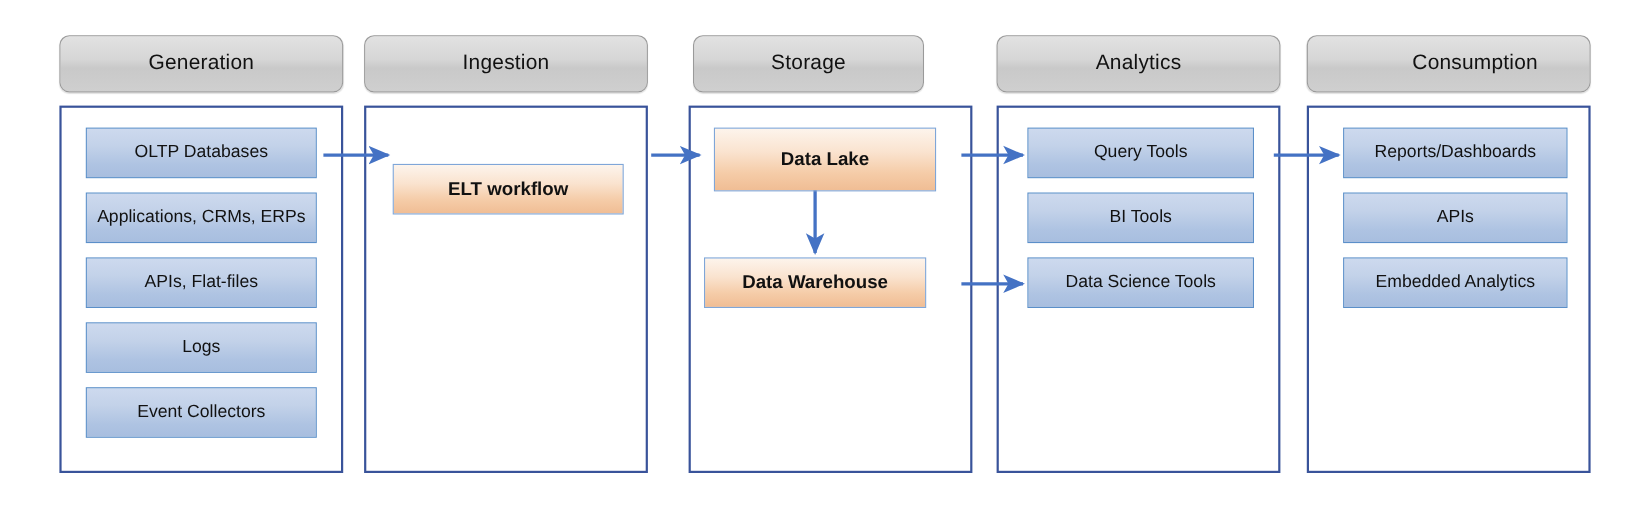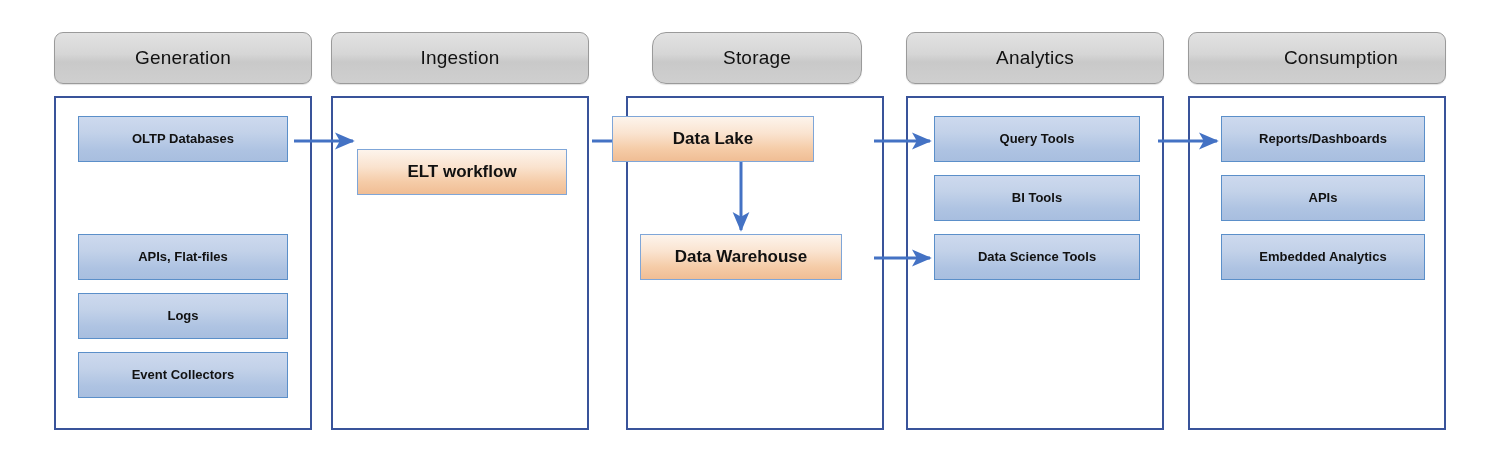--- a/index.html
+++ b/index.html
@@ -59,22 +59,22 @@
     display: flex;
     align-items: center;
     justify-content: center;
     text-align: center;
     line-height: 1.18;
   }
   .node-blue {
     border: 1px solid #5b8fc9;
     background: linear-gradient(180deg, #cdd9ee 0%, #c3d2e9 35%, #aec3e2 75%, #a8bedf 100%);
     color: #111111;
-    font-size: 13px;
-    font-weight: bold;
+    font-size: 16px;
+    font-weight: normal;
   }
   .node-orange {
     border: 1px solid #7fa6d8;
     background: linear-gradient(180deg, #fdf4ec 0%, #fae3cf 38%, #f5cca8 72%, #f0bd94 100%);
     color: #111111;
     font-size: 17px;
     font-weight: bold;
   }
   .node-label { display: block; padding: 0 6px; }
 
@@ -91,21 +91,21 @@
 <body>
 
 <div id="diagram">
 
   <div class="col-header" style="left:54px; top:32px; width:258px;">
     <span class="col-header-label">Generation</span>
   </div>
   <div class="col-header" style="left:331px; top:32px; width:258px;">
     <span class="col-header-label">Ingestion</span>
   </div>
-  <div class="col-header" style="left:652px; top:32px; width:210px;border-radius:14px;">
+  <div class="col-header" style="left:630px; top:32px; width:210px;">
     <span class="col-header-label">Storage</span>
   </div>
   <div class="col-header" style="left:906px; top:32px; width:258px;">
     <span class="col-header-label">Analytics</span>
   </div>
   <div class="col-header" style="left:1188px; top:32px; width:258px;padding-left:48px;">
     <span class="col-header-label">Consumption</span>
   </div>
 
   <div class="col-frame" style="left:54px;   width:258px;"></div>
@@ -126,35 +126,38 @@
       <line x1="741" y1="162" x2="741" y2="230"></line>
       <line x1="874" y1="141" x2="930" y2="141"></line>
       <line x1="874" y1="258" x2="930" y2="258"></line>
       <line x1="1158" y1="141" x2="1217" y2="141"></line>
     </g>
   </svg>
 
   <div class="node node-blue" style="left:78px; top:116px; width:210px; height:46px;">
     <span class="node-label">OLTP Databases</span>
   </div>
+  <div class="node node-blue" style="left:78px; top:175px; width:210px; height:46px;">
+    <span class="node-label">Applications, CRMs, ERPs</span>
+  </div>
   <div class="node node-blue" style="left:78px; top:234px; width:210px; height:46px;">
     <span class="node-label">APIs, Flat-files</span>
   </div>
   <div class="node node-blue" style="left:78px; top:352px; width:210px; height:46px;">
     <span class="node-label">Event Collectors</span>
   </div>
   <div class="node node-blue" style="left:78px; top:293px; width:210px; height:46px;">
     <span class="node-label">Logs</span>
   </div>
 
   <div class="node node-orange" style="left:357px; top:116px; width:210px; height:46px;margin-top:33px;">
     <span class="node-label">ELT workflow</span>
   </div>
 
-  <div class="node node-orange" style="left:612px; top:116px; width:202px; height:46px;text-align:right;">
+  <div class="node node-orange" style="left:649px; top:116px; width:202px; height:58px;text-align:right;">
     <span class="node-label">Data Lake</span>
   </div>
   <div class="node node-orange" style="left:640px; top:234px; width:202px; height:46px;">
     <span class="node-label">Data Warehouse</span>
   </div>
 
   <div class="node node-blue" style="left:934px; top:116px; width:206px; height:46px;">
     <span class="node-label">Query Tools</span>
   </div>
   <div class="node node-blue" style="left:934px; top:175px; width:206px; height:46px;">

